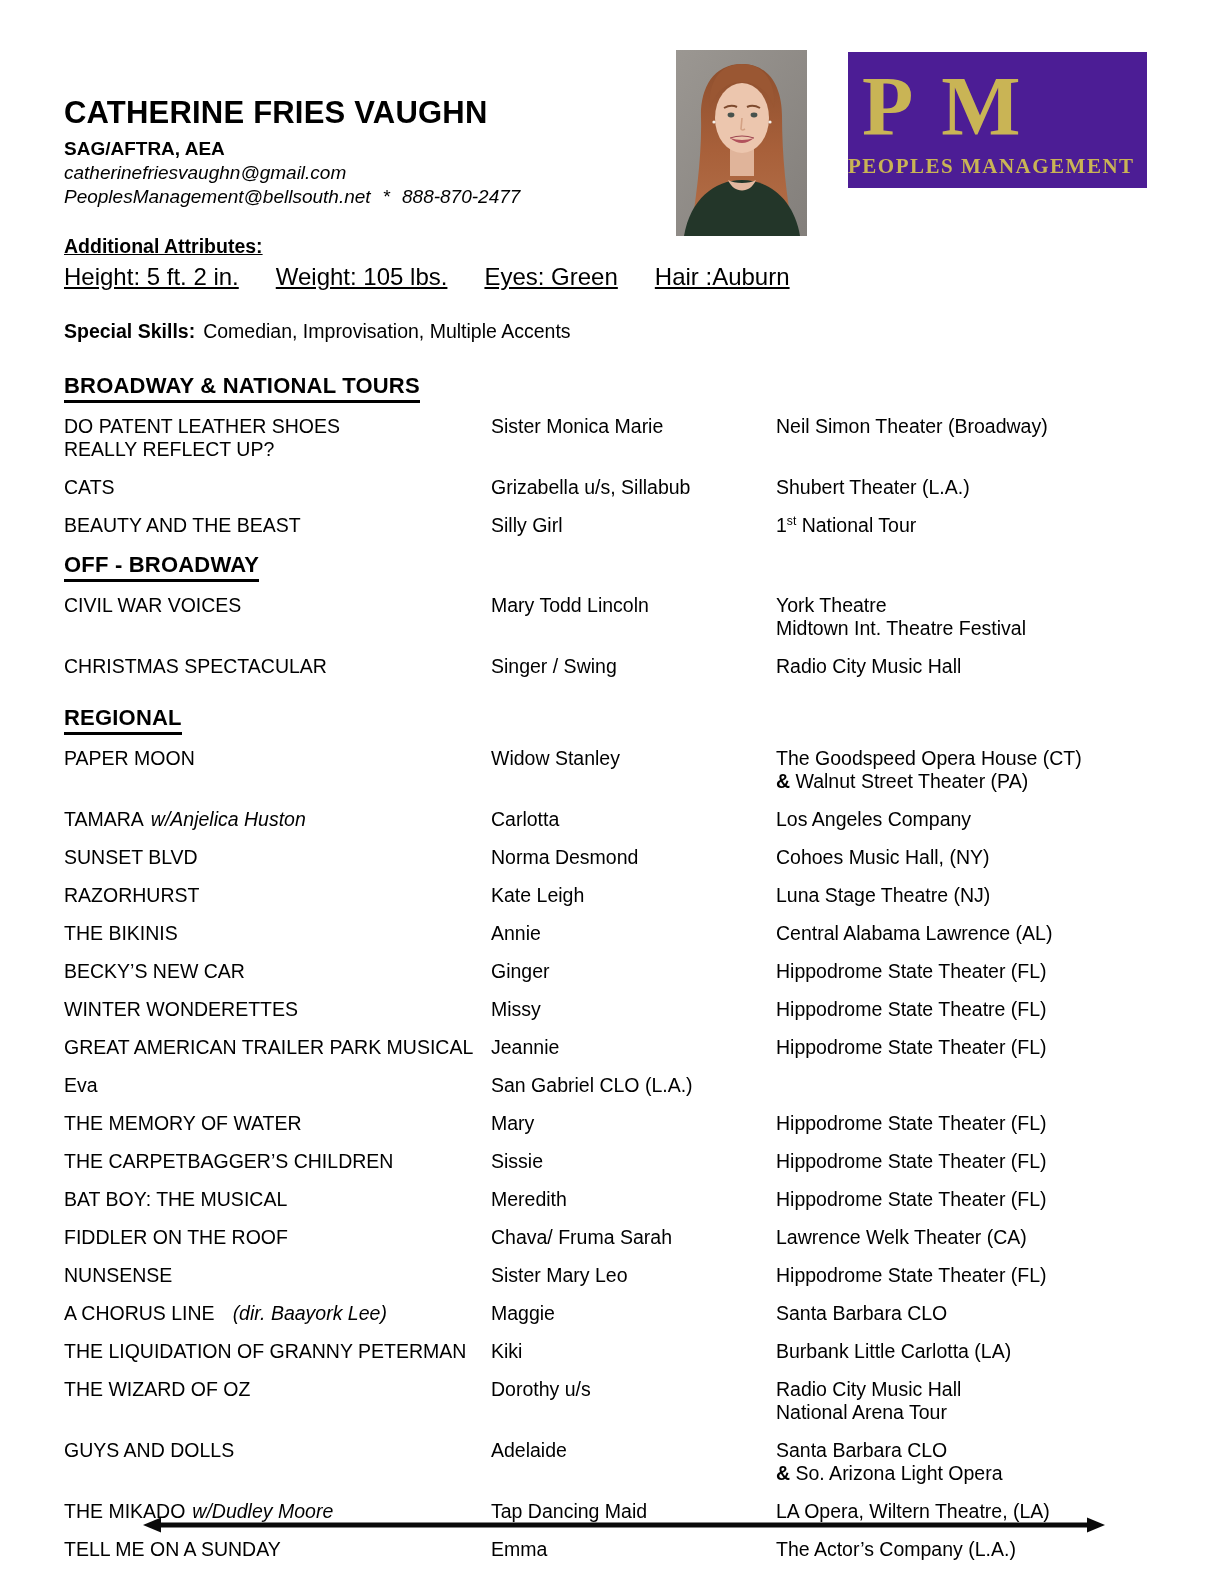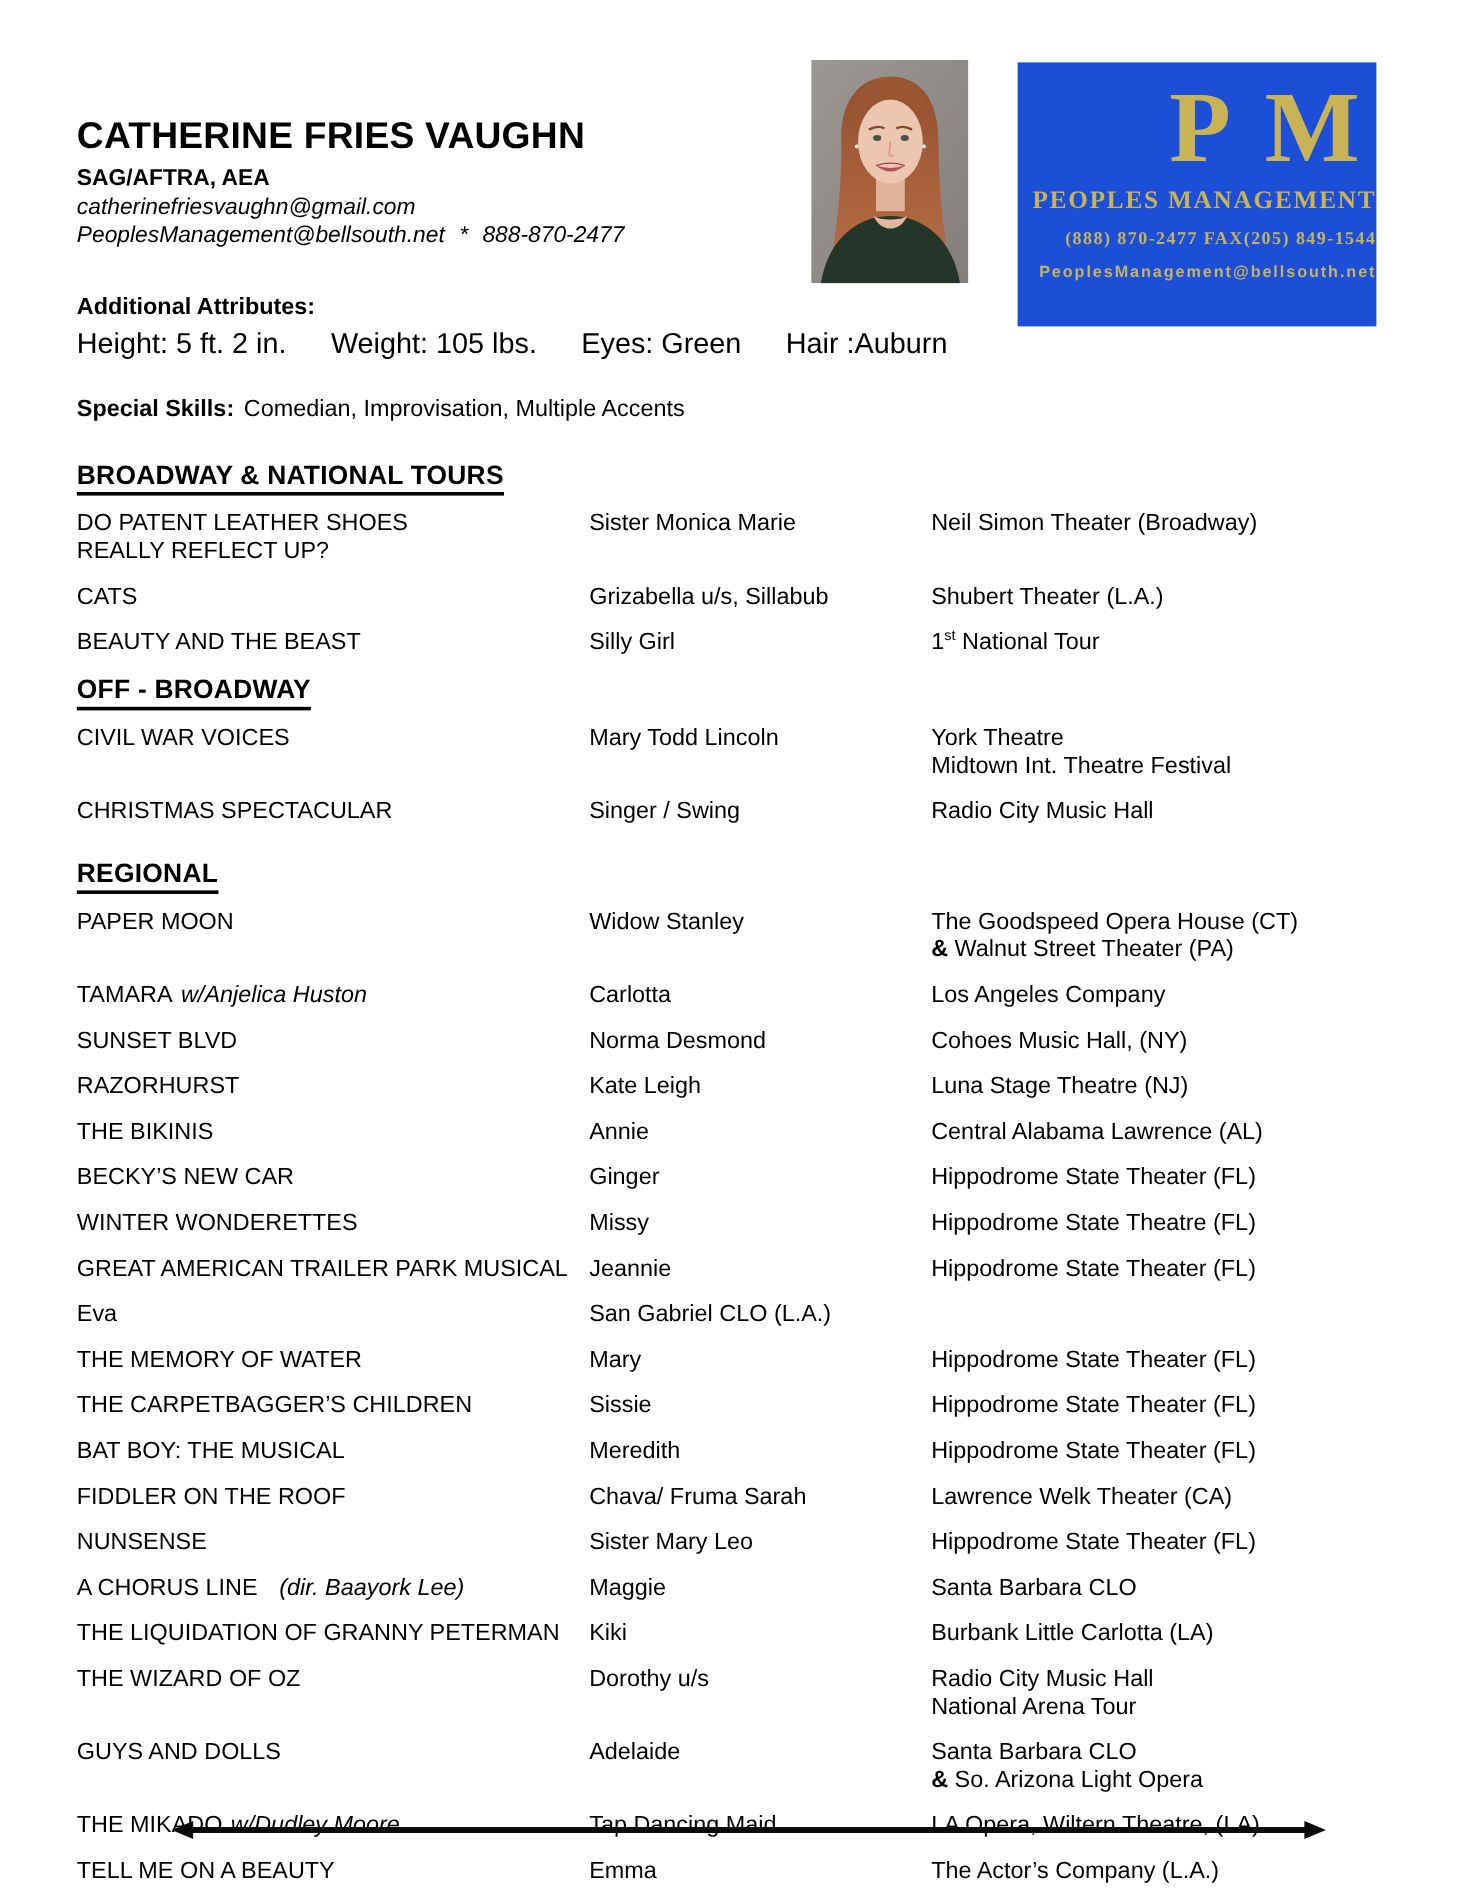--- a/index.html
+++ b/index.html
@@ -27,23 +27,23 @@
   .sep    { margin: 0 12px; }
 
   .headshot {
     position: absolute; left: 676px; top: 50px;
     width: 131px; height: 186px;
   }
   .headshot svg { display: block; }
 
   .logo {
     position: absolute; left: 848px; top: 52px;
-    width: 299px; height: 220px;
-    background: #1d4ed8;
-    text-align: right;
+    width: 299px; height: 136px;
+    background: #4c1d95;
+    text-align: left;
     overflow: hidden;
   }
   .monogram {
     font-family: "Liberation Serif", serif;
     font-weight: bold;
     color: #c9b455;
     font-size: 84px;
     line-height: 84px;
     margin-top: 13px;
     letter-spacing: 0;
@@ -68,21 +68,21 @@
   .logo-email {
     font-family: "Liberation Sans", sans-serif;
     font-weight: bold;
     color: #c5b45e;
     font-size: 13.5px;
     letter-spacing: 1.6px;
     margin-top: 11px;
   }
 
   
-  .attrs { margin-top: 36px; }
+  .attrs { margin-top: 26px; text-decoration: underline; }
   .attrs-label, .skills-label { font-size: 19.5px; font-weight: bold; }
   .attrs-values { font-size: 24px; margin-top: 5px; }
   .attrs-values span { margin-right: 37px; }
   .attrs-values span:last-child { margin-right: 0; }
   .skills { margin-top: 29px; font-size: 19.5px; }
   .skills-label { margin-right: 8px; }
 
   
   #sections { margin-top: 30px; }
   #sections section { margin-top: 0; }
@@ -260,21 +260,21 @@
               <div class="cell title">GUYS AND DOLLS</div>
               <div class="cell role">Adelaide</div>
               <div class="cell venue">Santa Barbara CLO<br><b>&amp;</b> So. Arizona Light Opera</div>
             </div>
             <div class="row">
               <div class="cell title">THE MIKADO<span class="note">w/Dudley Moore</span></div>
               <div class="cell role">Tap Dancing Maid</div>
               <div class="cell venue">LA Opera, Wiltern Theatre, (LA)</div>
             </div>
             <div class="row">
-              <div class="cell title">TELL ME ON A BEAUTY</div>
+              <div class="cell title">TELL ME ON A SUNDAY</div>
               <div class="cell role">Emma</div>
               <div class="cell venue">The Actor’s Company (L.A.)</div>
             </div>
           </div></section>
       </main>
   </div>
 
   <div class="headshot">
     <svg width="131" height="186" viewBox="0 0 131 186">
       <defs>

